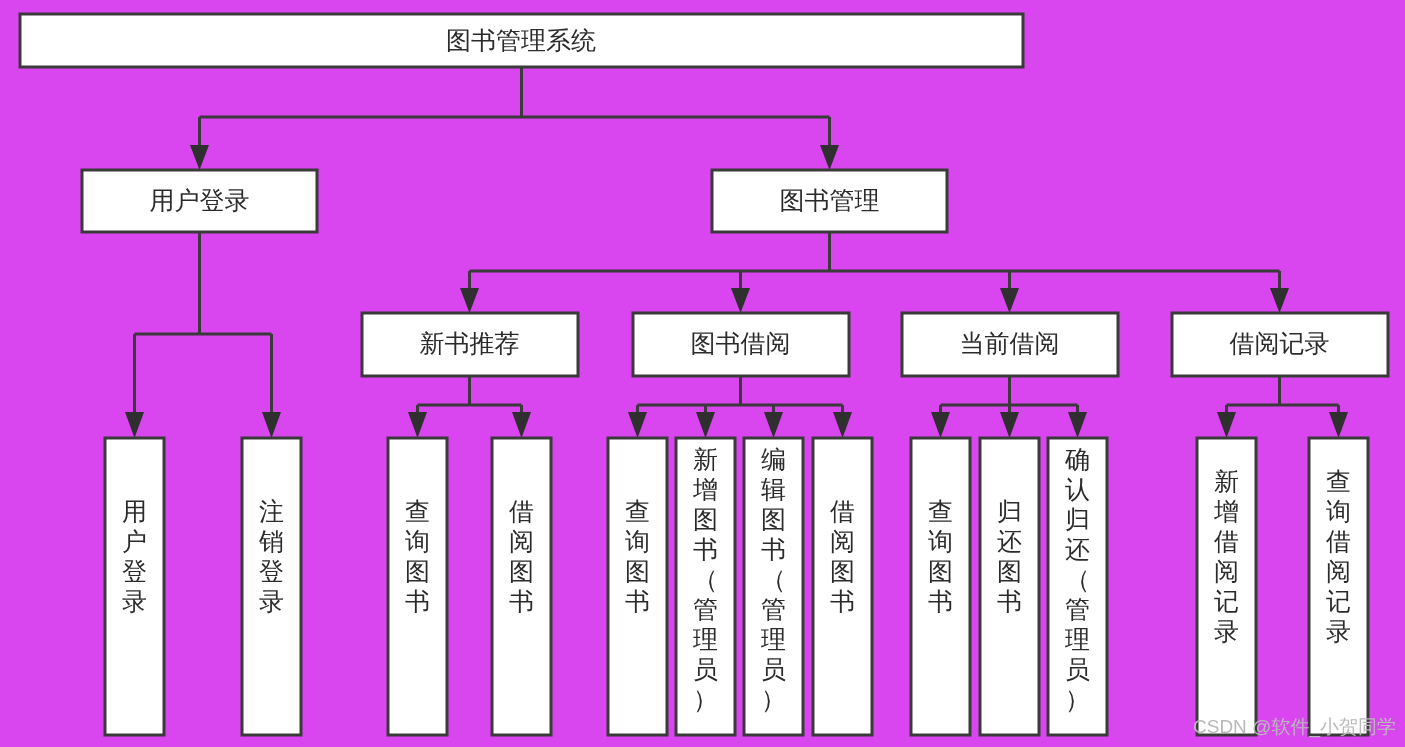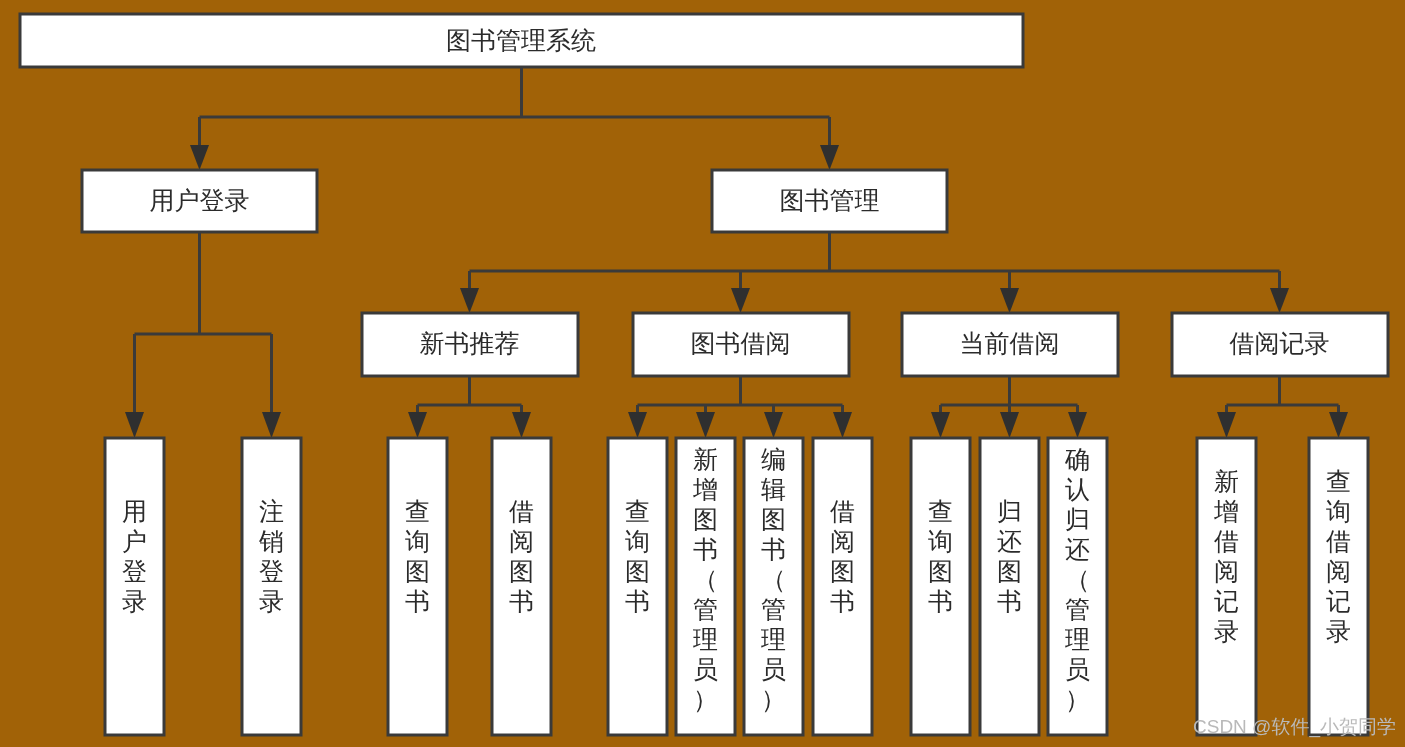--- a/index.html
+++ b/index.html
@@ -8,21 +8,21 @@
     padding: 0;
     background: #ffffff;
   }
   body {
     font-family: "Liberation Sans", "DejaVu Sans", sans-serif;
   }
   #diagram-root {
     position: relative;
     width: 1405px;
     height: 747px;
-    background: #a16207;
+    background: #d946ef;
     overflow: hidden;
   }
   svg.diagram-canvas {
     position: absolute;
     top: 0;
     left: 0;
     width: 1405px;
     height: 747px;
     display: block;
   }

